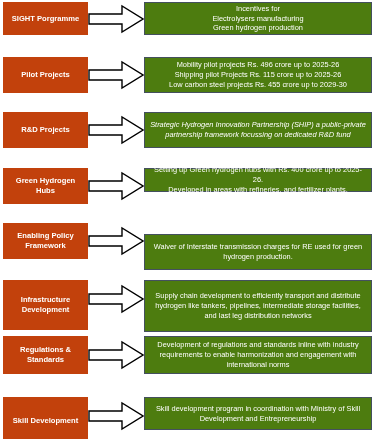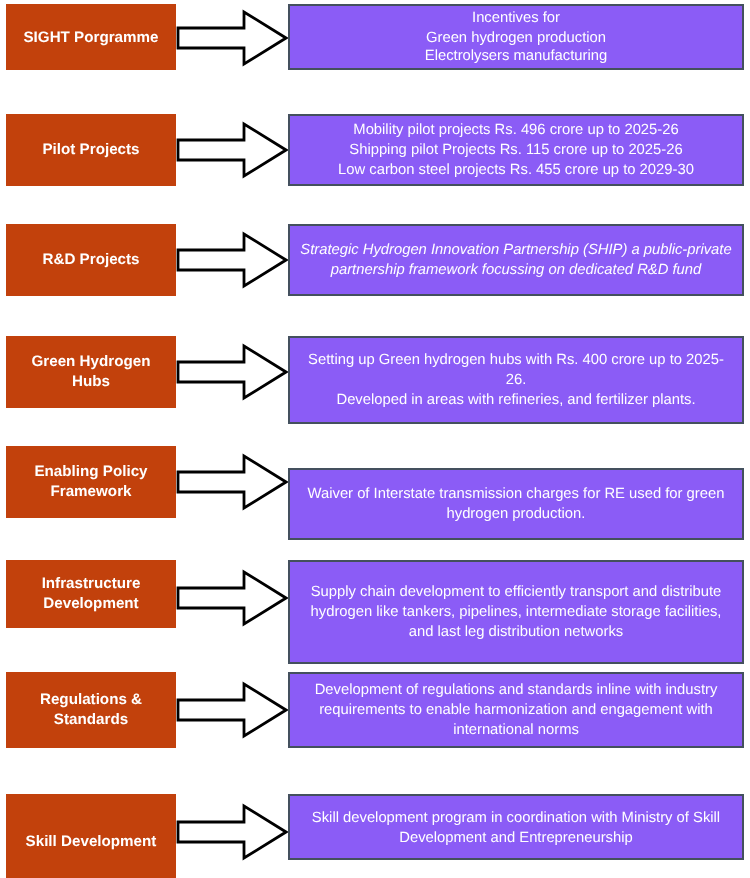--- a/index.html
+++ b/index.html
@@ -37,21 +37,21 @@
     justify-content: center;
     box-sizing: border-box;
     padding: 2px 3px;
   }
 
   
   .desc-box {
     position: absolute;
     left: 144px;
     width: 228px;
-    background: #8b5cf6;
+    background: #4d7c0f;
     border: 1px solid #44505e;
     color: #ffffff;
     font-size: 7.4px;
     line-height: 9.8px;
     text-align: center;
     display: flex;
     align-items: center;
     justify-content: center;
     box-sizing: border-box;
     padding: 2px 4px;
@@ -82,22 +82,22 @@
       <span>SIGHT Porgramme</span>
     </div>
     <div class="arrow" style="top: 3.5px; height: 30px;">
       <svg viewBox="0 0 56 30" preserveAspectRatio="none" aria-hidden="true">
         <path d="M1,10 L34,10 L34,2 L55,15 L34,28 L34,20 L1,20 Z" fill="#ffffff" stroke="#000000" stroke-width="1.4" stroke-linejoin="miter"></path>
       </svg>
     </div>
     <div class="desc-box" style="top: 2px; height: 33px;">
       <div class="lines">
         <div>Incentives for</div>
+        <div>Electrolysers manufacturing</div>
         <div>Green hydrogen production</div>
-        <div>Electrolysers manufacturing</div>
       </div>
     </div>
     <div class="label-box" style="top: 57px; height: 36px;">
       <span>Pilot Projects</span>
     </div>
     <div class="arrow" style="top: 60px; height: 30px;">
       <svg viewBox="0 0 56 30" preserveAspectRatio="none" aria-hidden="true">
         <path d="M1,10 L34,10 L34,2 L55,15 L34,28 L34,20 L1,20 Z" fill="#ffffff" stroke="#000000" stroke-width="1.4" stroke-linejoin="miter"></path>
       </svg>
     </div>
@@ -122,40 +122,40 @@
       </div>
     </div>
     <div class="label-box" style="top: 168px; height: 36px;">
       <span>Green Hydrogen Hubs</span>
     </div>
     <div class="arrow" style="top: 171px; height: 30px;">
       <svg viewBox="0 0 56 30" preserveAspectRatio="none" aria-hidden="true">
         <path d="M1,10 L34,10 L34,2 L55,15 L34,28 L34,20 L1,20 Z" fill="#ffffff" stroke="#000000" stroke-width="1.4" stroke-linejoin="miter"></path>
       </svg>
     </div>
-    <div class="desc-box" style="top: 168px; height: 44px;">
+    <div class="desc-box" style="top: 168px; height: 24px;">
       <div class="lines">
         <div>Setting up Green hydrogen hubs with Rs. 400 crore up to 2025-26.</div>
         <div>Developed in areas with refineries, and fertilizer plants.</div>
       </div>
     </div>
     <div class="label-box" style="top: 223px; height: 36px;">
       <span>Enabling Policy Framework</span>
     </div>
     <div class="arrow" style="top: 226px; height: 30px;">
       <svg viewBox="0 0 56 30" preserveAspectRatio="none" aria-hidden="true">
         <path d="M1,10 L34,10 L34,2 L55,15 L34,28 L34,20 L1,20 Z" fill="#ffffff" stroke="#000000" stroke-width="1.4" stroke-linejoin="miter"></path>
       </svg>
     </div>
     <div class="desc-box" style="top: 234px; height: 36px;">
       <div class="lines">
         <div>Waiver of Interstate transmission charges for RE used for green hydrogen production.</div>
       </div>
     </div>
-    <div class="label-box" style="top: 280px; height: 34px;">
+    <div class="label-box" style="top: 280px; height: 50px;">
       <span>Infrastructure Development</span>
     </div>
     <div class="arrow" style="top: 284px; height: 30px;">
       <svg viewBox="0 0 56 30" preserveAspectRatio="none" aria-hidden="true">
         <path d="M1,10 L34,10 L34,2 L55,15 L34,28 L34,20 L1,20 Z" fill="#ffffff" stroke="#000000" stroke-width="1.4" stroke-linejoin="miter"></path>
       </svg>
     </div>
     <div class="desc-box" style="top: 280px; height: 52px;">
       <div class="lines">
         <div>Supply chain development to efficiently transport and distribute hydrogen like tankers, pipelines, intermediate storage facilities, and last leg distribution networks</div>

